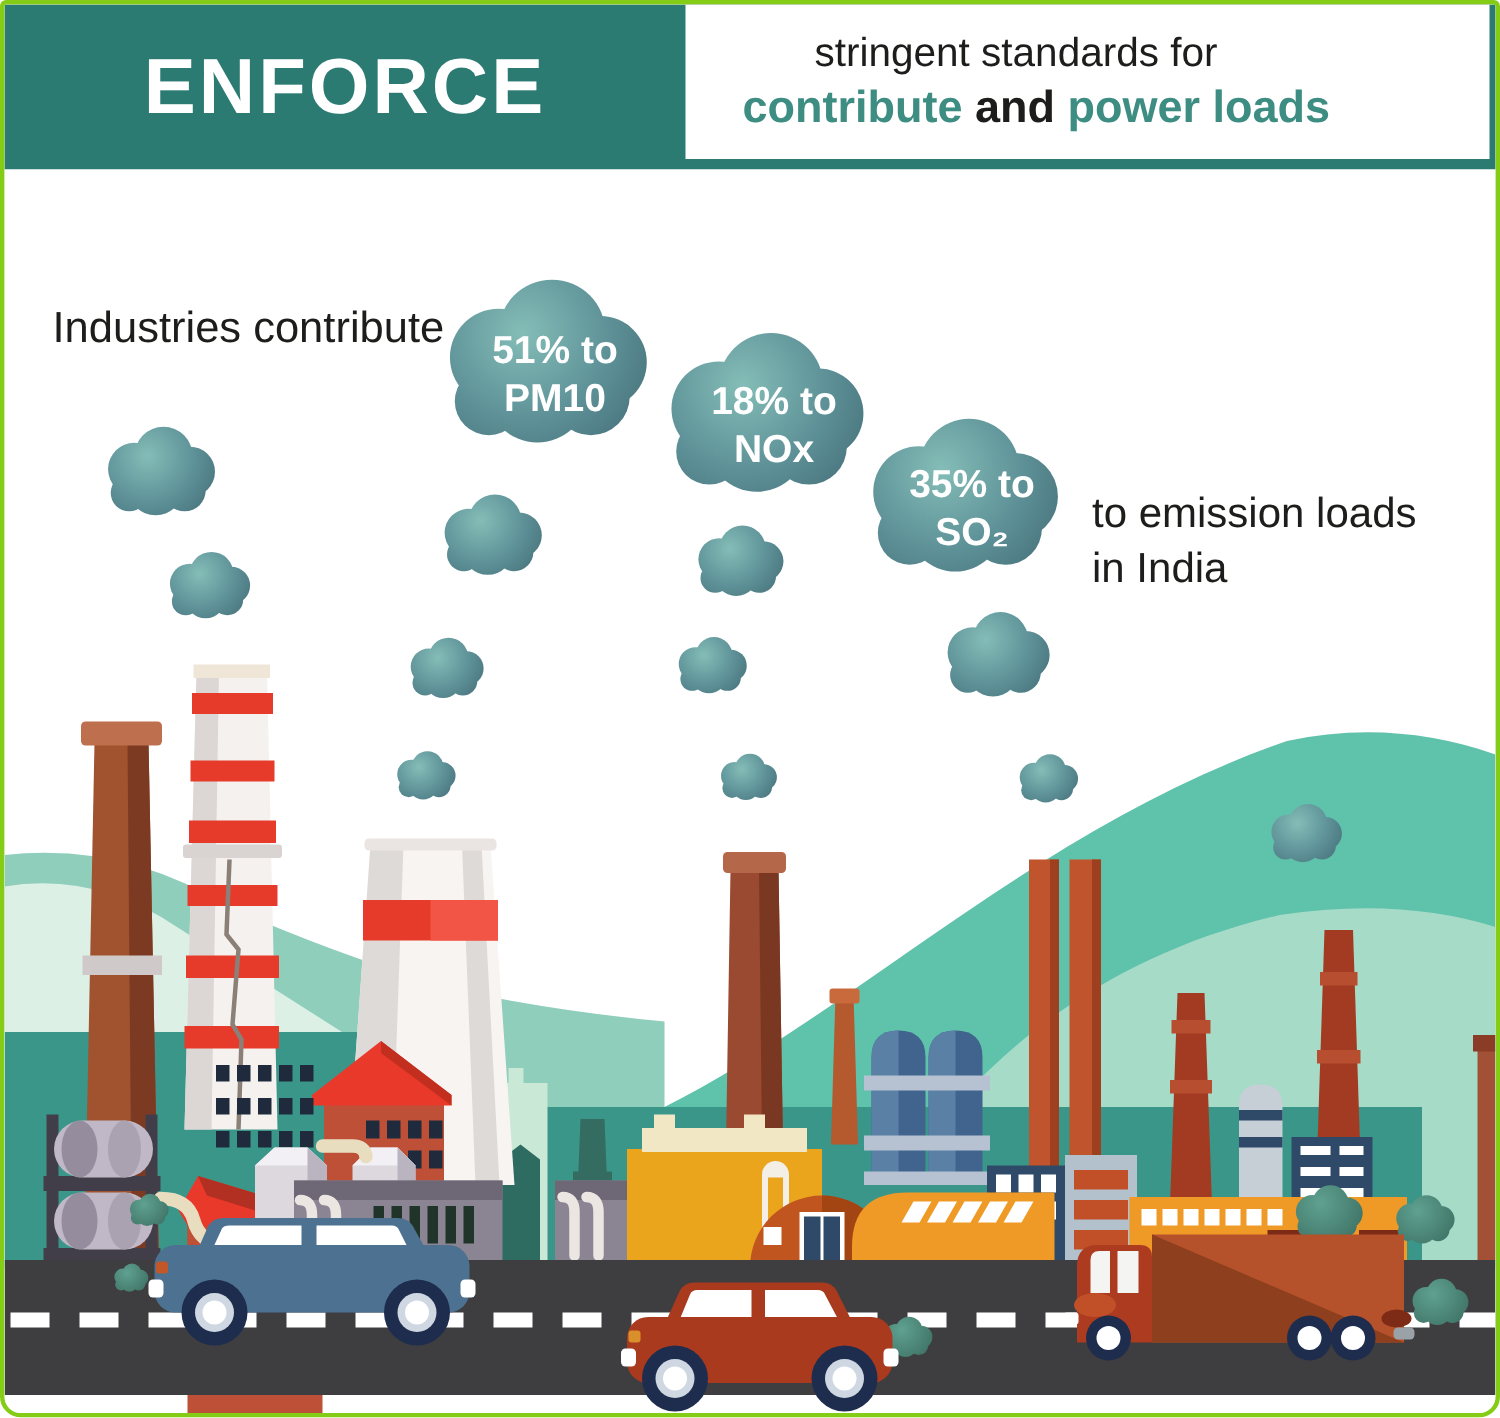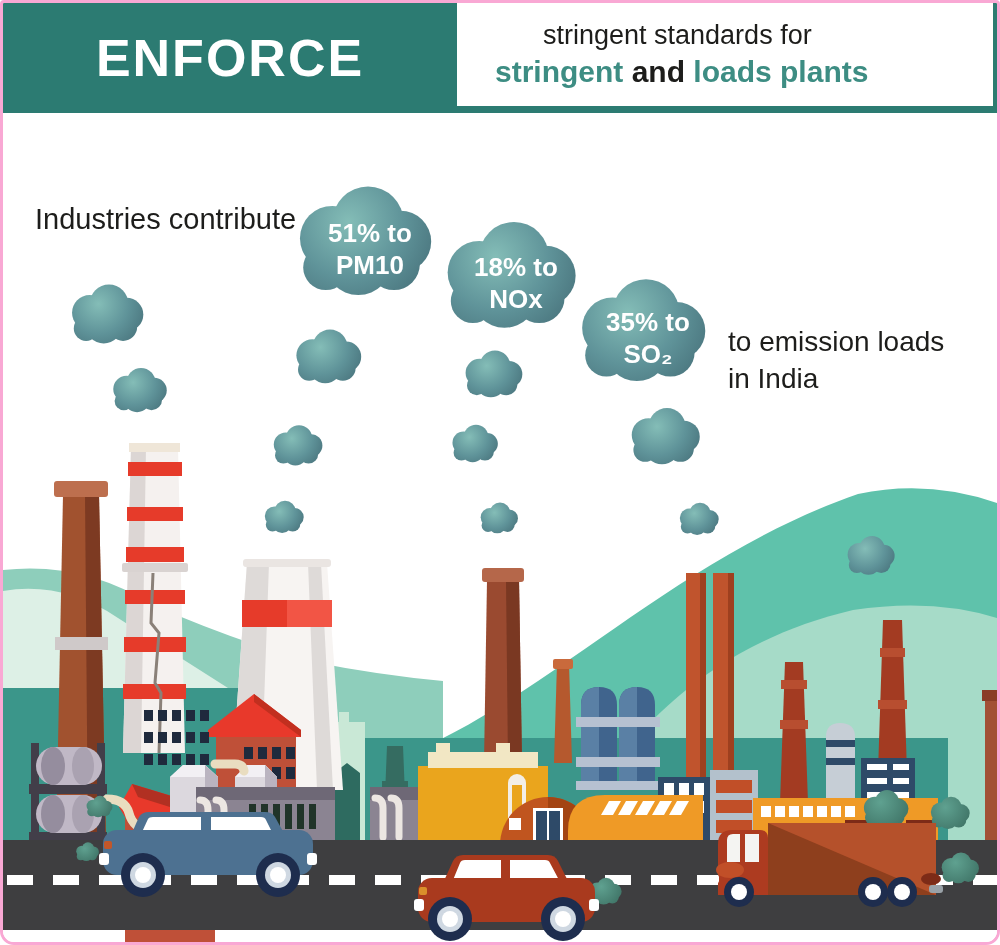--- a/index.html
+++ b/index.html
@@ -1,19 +1,19 @@
 <!DOCTYPE html>
 <html><head>
 <meta charset="utf-8">
 <style>
   html,body{margin:0;padding:0;background:#ffffff;}
   *{box-sizing:border-box;}
   #frame{
     position:relative;width:1000px;height:945px;
-    border:3px solid #f9a8d4;border-radius:4px 4px 14px 14px;
+    border:3px solid #84cc16;border-radius:4px 4px 14px 14px;
     overflow:hidden;background:#ffffff;
     font-family:"Liberation Sans", sans-serif;
   }
   
   #header{position:absolute;top:0;left:0;width:994px;height:110px;background:#2c7b72;}
   #enforce{
     position:absolute;left:0;top:0;width:454px;height:110px;
     display:flex;align-items:center;justify-content:center;
     color:#ffffff;font-size:52px;font-weight:600;letter-spacing:2px;
   }
@@ -35,21 +35,21 @@
 </style>
 </head>
 <body>
 
 <div id="frame">
 
   <div id="header">
     <div id="enforce">ENFORCE</div>
     <div id="header-card">
       <div class="hc-line1">stringent standards for</div>
-      <div class="hc-line2"><span class="hc-accent">stringent</span><span> and </span><span class="hc-accent">loads plants</span></div>
+      <div class="hc-line2"><span class="hc-accent">contribute</span><span> and </span><span class="hc-accent">power loads</span></div>
     </div>
   </div>
 
   <div id="scene-wrap">
 
     <div id="lead-text" class="overlay-text">Industries contribute</div>
     <div id="closing-text" class="overlay-text">
       <div>to emission loads</div>
       <div>in India</div>
     </div>

